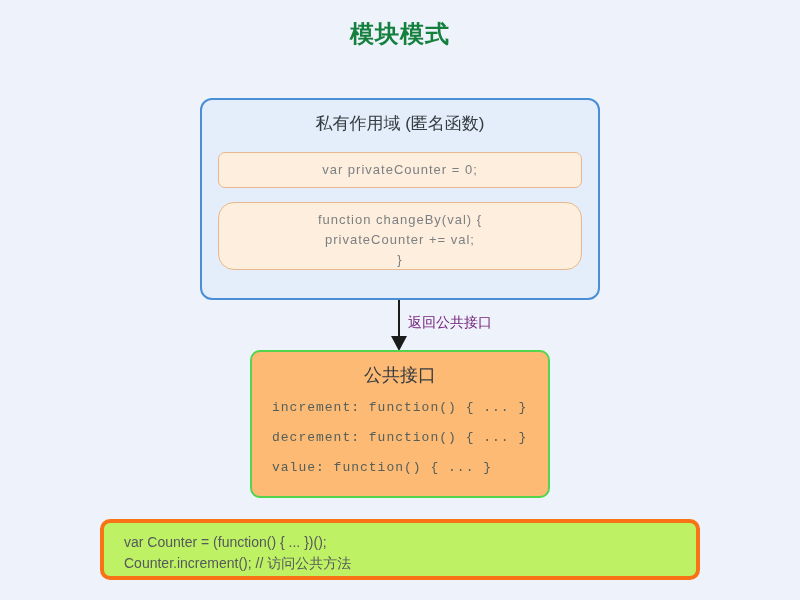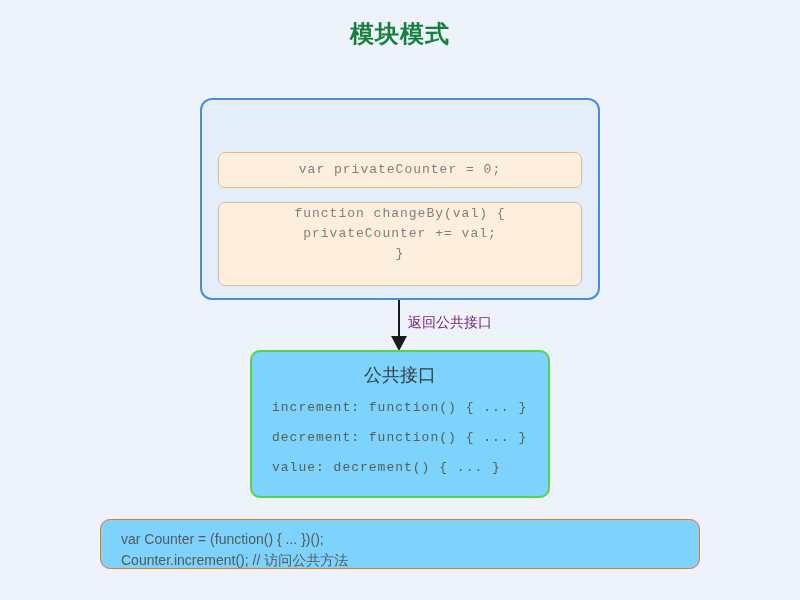--- a/index.html
+++ b/index.html
@@ -47,37 +47,38 @@
     color: #333a40;
   }
   .code-box {
     position: absolute;
     left: 16px;
     right: 16px;
     box-sizing: border-box;
     background: #fdeedd;
     border: 1px solid #eab68c;
     border-radius: 7px;
-    font-family: Liberation Mono, monospace;
+    font-family: Liberation Sans, sans-serif;
     font-size: 13px;
     letter-spacing: 1px;
     color: #7d8083;
     text-align: center;
   }
   .code-box-1 {
     top: 52px;
     height: 36px;
     line-height: 34px;
   }
   .code-box-2 {
     top: 102px;
-    height: 84px;
-    padding-top: 1px;
+    height: 68px;
+    padding-top: 7px;
     line-height: 20px;
     white-space: pre-line;
+    border-radius: 16px;
   }
   
   .flow-arrow-line {
     position: absolute;
     left: 398px;
     top: 300px;
     width: 2px;
     height: 38px;
     background: #1b1b1b;
   }
@@ -99,21 +100,21 @@
     color: #701a75;
   }
   
   .public-box {
     position: absolute;
     left: 250px;
     top: 350px;
     width: 300px;
     height: 148px;
     box-sizing: border-box;
-    background: #7dd3fc;
+    background: #fdba74;
     border: 2px solid #52d54c;
     border-radius: 10px;
   }
   .public-title {
     position: absolute;
     top: 11px;
     left: 0;
     width: 100%;
     text-align: center;
     font-size: 18px;
@@ -129,56 +130,57 @@
   }
   .method-line-0 { top: 48px; }
   .method-line-1 { top: 78px; }
   .method-line-2 { top: 108px; }
   
   .usage-box {
     position: absolute;
     left: 100px;
     top: 519px;
     width: 600px;
-    height: 50px;
+    height: 61px;
     box-sizing: border-box;
-    background: #7dd3fc;
-    border: 1px solid #f97316;
+    background: #bef264;
+    border: 4px solid #f97316;
     border-radius: 10px;
     padding: 9px 20px;
   }
   .usage-line {
     font-size: 14px;
     line-height: 21px;
     color: #55585c;
   }
 </style>
 </head>
 <body>
 
 <div class="canvas">
 
   <div class="page-title">模块模式</div>
 
   <div class="private-box">
+    <div class="private-title">私有作用域 (匿名函数)</div>
     <div class="code-box code-box-1">var privateCounter = 0;</div>
     <div class="code-box code-box-2">function changeBy(val) {
 privateCounter += val;
 }</div>
   </div>
 
   <div class="flow-arrow-line"></div>
   <div class="flow-arrow-head"></div>
   <div class="flow-arrow-label">返回公共接口</div>
 
   <div class="public-box">
     <div class="public-title">公共接口</div>
     <div class="method-line method-line-0">increment: function() { ... }</div>
     <div class="method-line method-line-1">decrement: function() { ... }</div>
-    <div class="method-line method-line-2">value: decrement() { ... }</div>
+    <div class="method-line method-line-2">value: function() { ... }</div>
   </div>
 
   <div class="usage-box">
     <div class="usage-line">var Counter = (function() { ... })();</div>
     <div class="usage-line">Counter.increment(); // 访问公共方法</div>
   </div>
 
 </div>
 
 </body></html>

